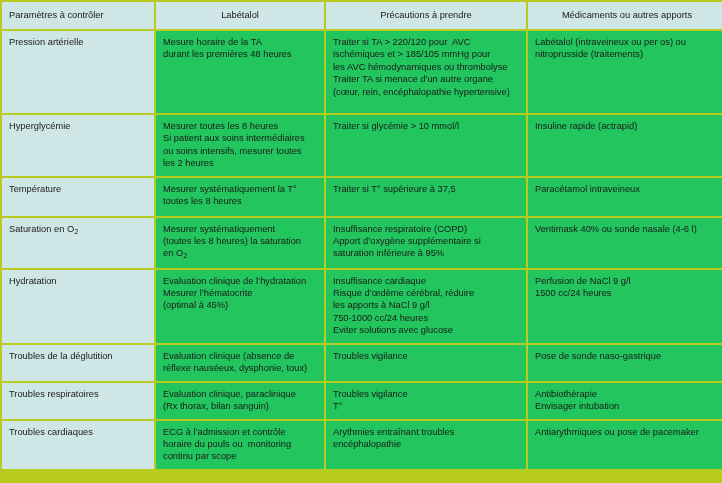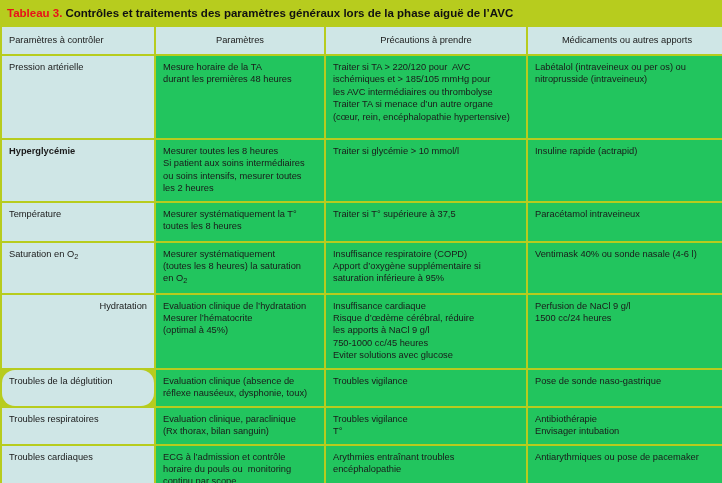--- a/index.html
+++ b/index.html
@@ -79,63 +79,59 @@
     vertical-align: baseline;
     position: relative;
     top: 2px;
   }
 </style>
 </head>
 <body>
 
 <div id="page">
 
-  <div id="title-band">
-    <span class="tbl-num">Tableau 3.</span>
-    <span class="tbl-text">Contrôles et traitements des paramètres généraux lors de la phase aiguë de l’AVC</span>
-  </div>
 
   <table class="tbl">
     <colgroup>
       <col style="width:152px">
       <col style="width:168px">
       <col style="width:200px">
       <col style="width:198px">
     </colgroup>
     <thead>
       <tr>
         <th class="first">Paramètres à contrôler</th>
-        <th>Paramètres</th>
+        <th>Labétalol</th>
         <th>Précautions à prendre</th>
         <th>Médicaments ou autres apports</th>
       </tr>
     </thead>
     <tbody id="tbody">
         <tr>
           <td class="c0" style="height: 71px;">
             <span class="cellline">Pression artérielle</span>
           </td>
           <td class="c1">
             <span class="cellline">Mesure horaire de la TA</span>
             <span class="cellline">durant les premières 48 heures</span>
           </td>
           <td class="c2">
             <span class="cellline">Traiter si TA &gt; 220/120 pour  AVC</span>
             <span class="cellline">ischémiques et &gt; 185/105 mmHg pour</span>
-            <span class="cellline">les AVC intermédiaires ou thrombolyse</span>
+            <span class="cellline">les AVC hémodynamiques ou thrombolyse</span>
             <span class="cellline">Traiter TA si menace d’un autre organe</span>
             <span class="cellline">(cœur, rein, encéphalopathie hypertensive)</span>
           </td>
           <td class="c3">
             <span class="cellline">Labétalol (intraveineux ou per os) ou</span>
-            <span class="cellline">nitroprusside (intraveineux)</span>
-          </td>
-        </tr>
-        <tr>
-          <td class="c0" style="height: 46px; font-weight: bold;">
+            <span class="cellline">nitroprusside (traitements)</span>
+          </td>
+        </tr>
+        <tr>
+          <td class="c0" style="height: 46px;">
             <span class="cellline">Hyperglycémie</span>
           </td>
           <td class="c1">
             <span class="cellline">Mesurer toutes les 8 heures</span>
             <span class="cellline">Si patient aux soins intermédiaires</span>
             <span class="cellline">ou soins intensifs, mesurer toutes</span>
             <span class="cellline">les 2 heures</span>
           </td>
           <td class="c2">
             <span class="cellline">Traiter si glycémie &gt; 10 mmol/l</span>
@@ -165,42 +161,42 @@
           <td class="c2">
             <span class="cellline">Insuffisance respiratoire (COPD)</span>
             <span class="cellline">Apport d’oxygène supplémentaire si</span>
             <span class="cellline">saturation inférieure à 95%</span>
           </td>
           <td class="c3">
             <span class="cellline">Ventimask 40% ou sonde nasale (4-6 l)</span>
           </td>
         </tr>
         <tr>
-          <td class="c0" style="height: 61px; text-align: right;">
+          <td class="c0" style="height: 61px;">
             <span class="cellline">Hydratation</span>
           </td>
           <td class="c1">
             <span class="cellline">Evaluation clinique de l’hydratation</span>
             <span class="cellline">Mesurer l’hématocrite</span>
             <span class="cellline">(optimal à 45%)</span>
           </td>
           <td class="c2">
             <span class="cellline">Insuffisance cardiaque</span>
             <span class="cellline">Risque d’œdème cérébral, réduire</span>
             <span class="cellline">les apports à NaCl 9 g/l</span>
-            <span class="cellline">750-1000 cc/45 heures</span>
+            <span class="cellline">750-1000 cc/24 heures</span>
             <span class="cellline">Eviter solutions avec glucose</span>
           </td>
           <td class="c3">
             <span class="cellline">Perfusion de NaCl 9 g/l</span>
             <span class="cellline">1500 cc/24 heures</span>
           </td>
         </tr>
         <tr>
-          <td class="c0" style="height: 25px; border-radius: 13px;">
+          <td class="c0" style="height: 25px;">
             <span class="cellline">Troubles de la déglutition</span>
           </td>
           <td class="c1">
             <span class="cellline">Evaluation clinique (absence de</span>
             <span class="cellline">réflexe nauséeux, dysphonie, toux)</span>
           </td>
           <td class="c2">
             <span class="cellline">Troubles vigilance</span>
           </td>
           <td class="c3">

